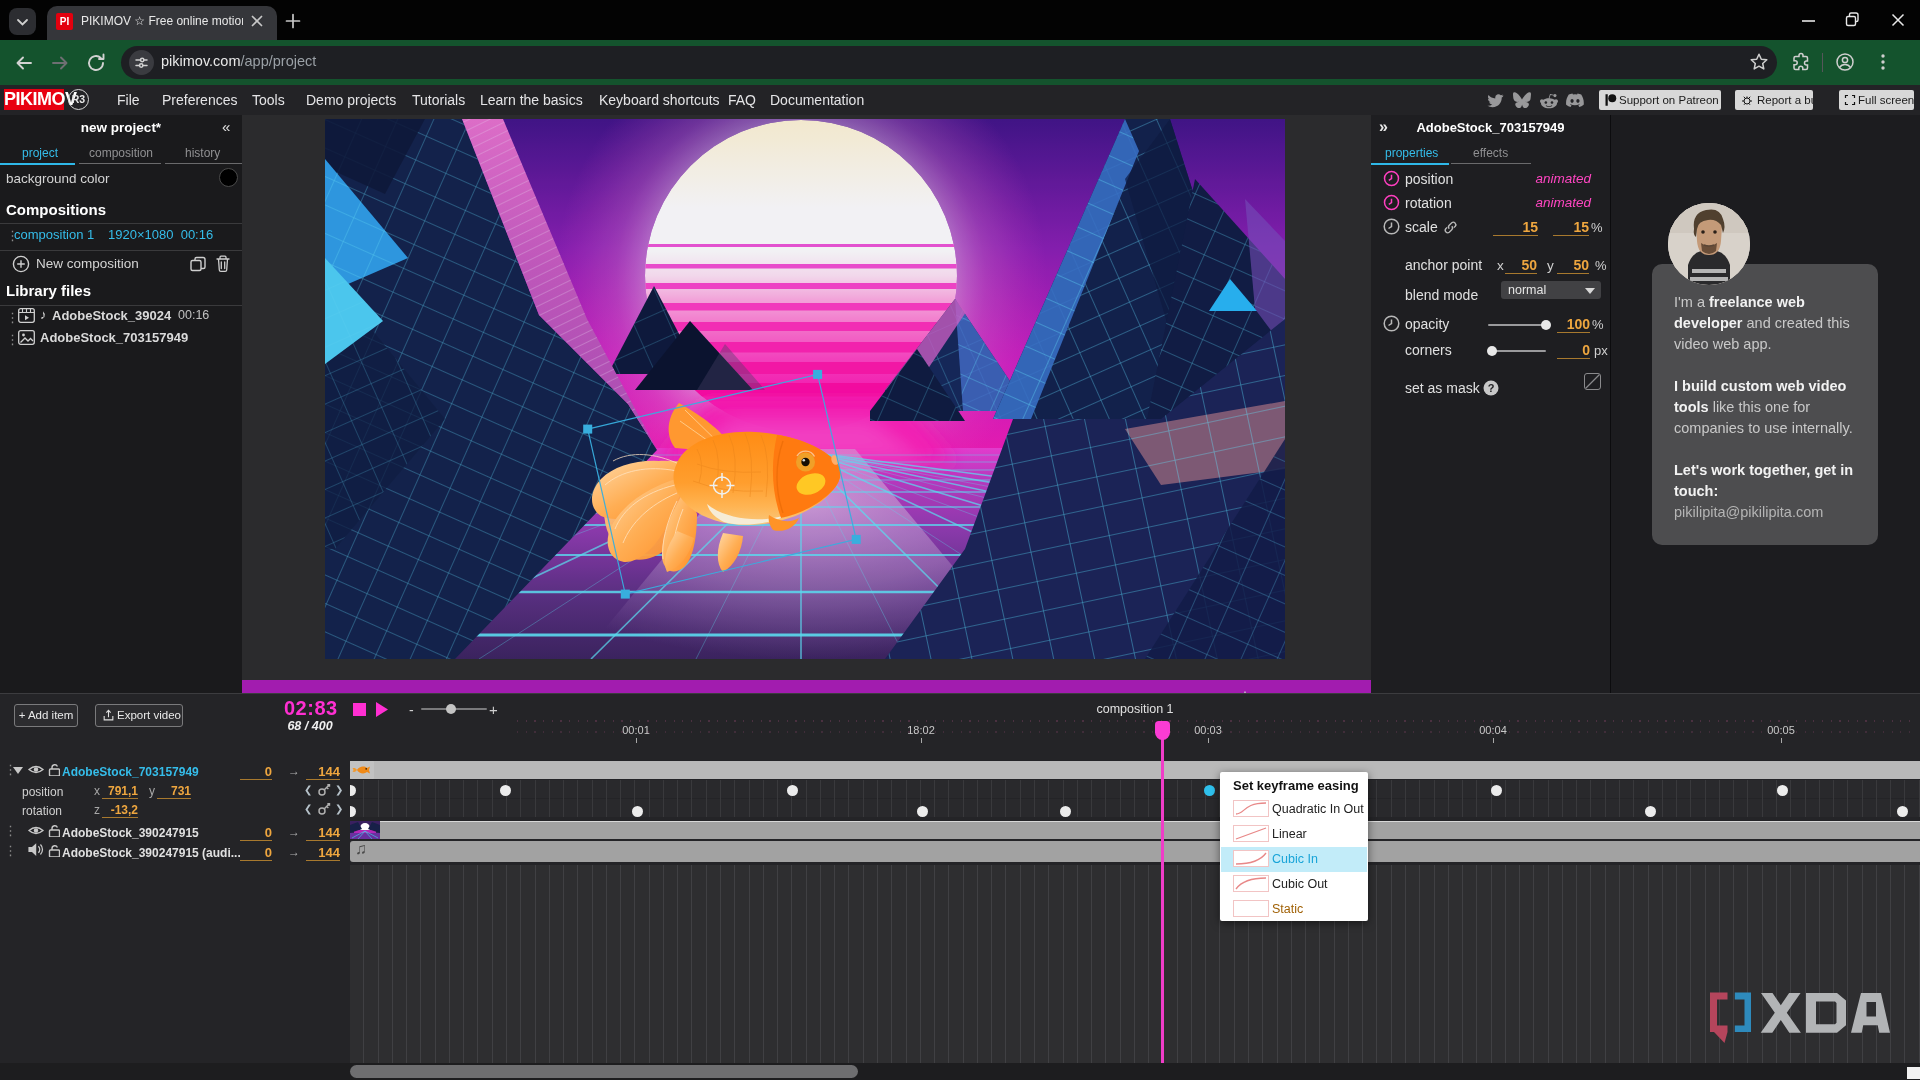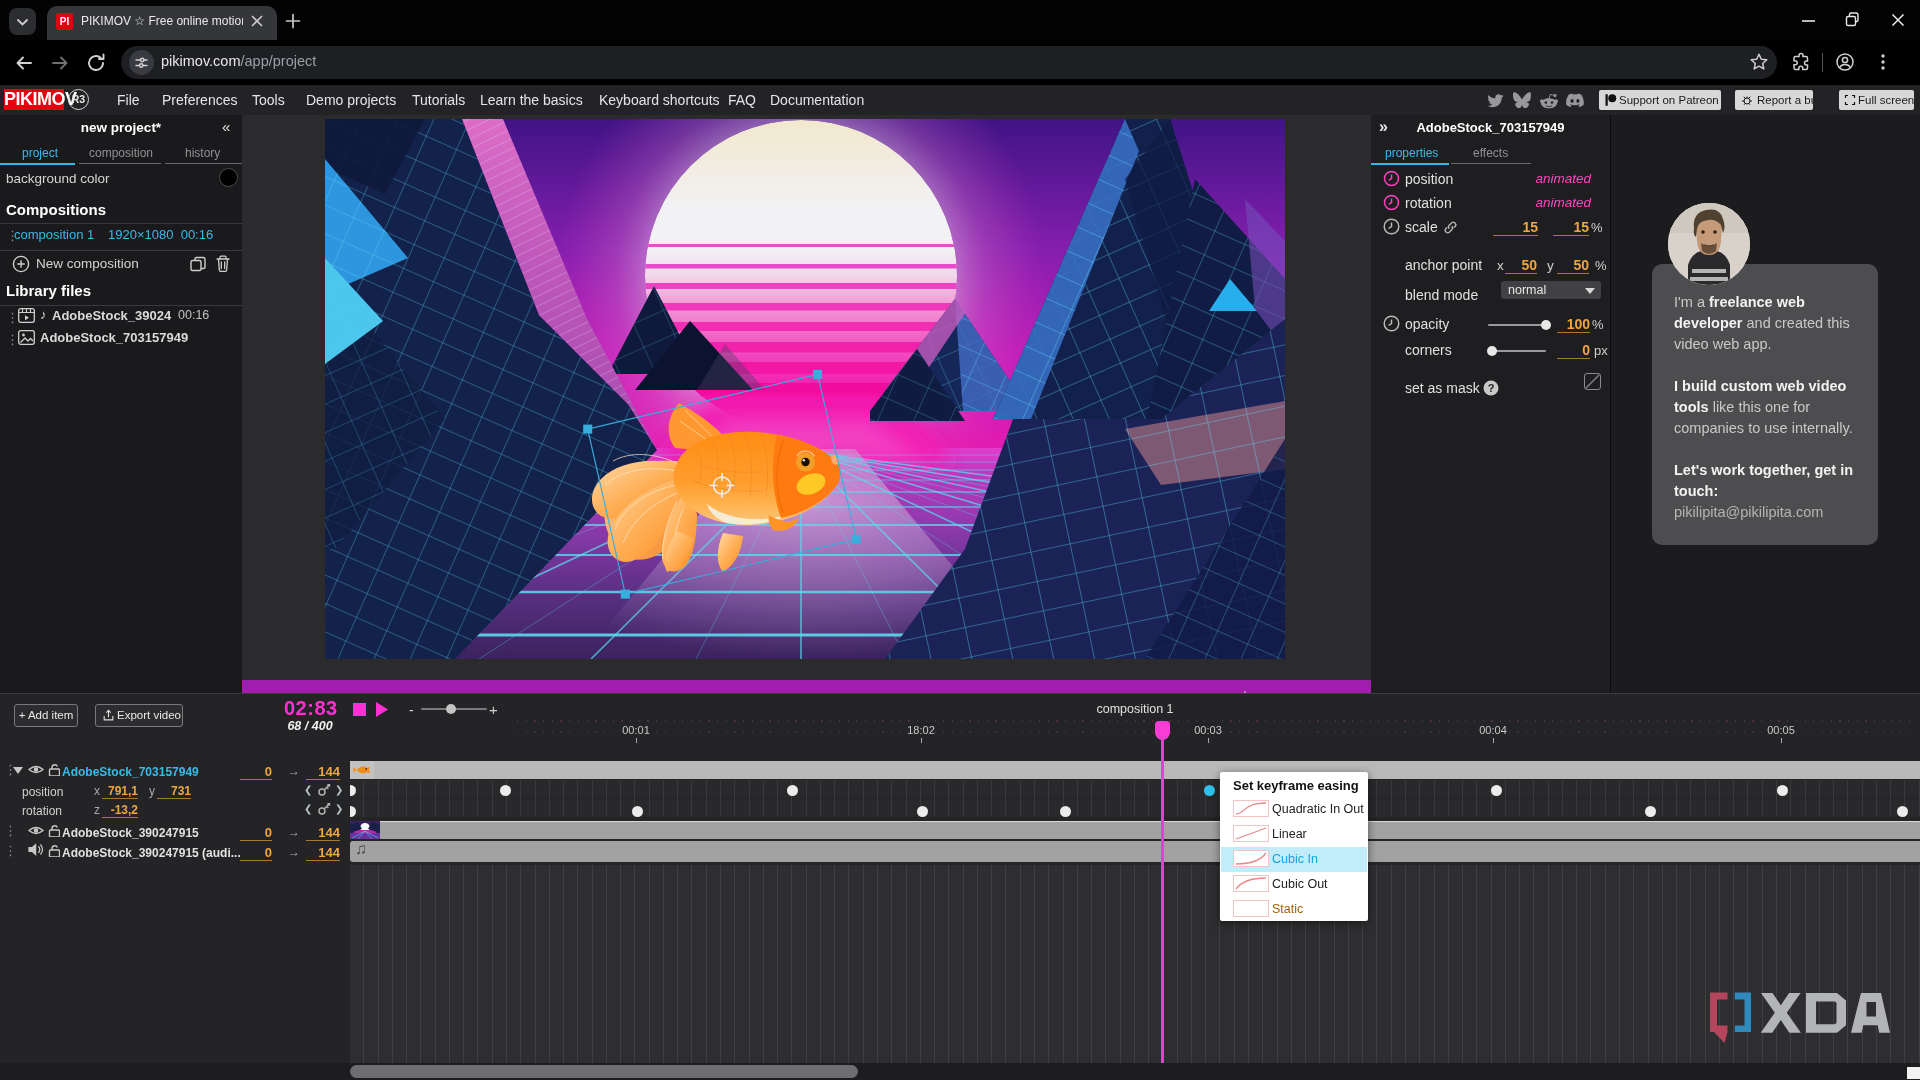--- a/index.html
+++ b/index.html
@@ -41,21 +41,21 @@
         <path d="M6.5 5.5 V3.5 a1.5 1.5 0 0 1 1.5-1.5 h5 a2 2 0 0 1 2 2 v5 a1.5 1.5 0 0 1 -1.5 1.5 h-1.5" stroke="#e8e8e8" stroke-width="1.4" fill="none"></path>
       </svg>
     </div>
   <div class="abs" style="left:1889px;top:11px;width:18px;height:18px;">
       <svg width="18" height="18">
         <path d="M3.5 3.5 L14.5 14.5 M14.5 3.5 L3.5 14.5" stroke="#e8e8e8" stroke-width="1.5"></path>
       </svg>
     </div>
 </div>
 
-<div class="abs" style="left:0;top:40px;width:1920px;height:45px;background:#000000;">
+<div class="abs" style="left:0;top:40px;width:1920px;height:45px;background:#14532d;">
   <svg class="abs" style="left:12px;top:11px;" width="24" height="24">
       <path d="M19 12 H6 M11 6.5 L5.5 12 L11 17.5" stroke="#d2d2d2" stroke-width="1.9" fill="none" stroke-linecap="round" stroke-linejoin="round"></path>
     </svg>
   <svg class="abs" style="left:48px;top:11px;" width="24" height="24">
       <path d="M5 12 H18 M13 6.5 L18.5 12 L13 17.5" stroke="#6e6f72" stroke-width="1.9" fill="none" stroke-linecap="round" stroke-linejoin="round"></path>
     </svg>
   <svg class="abs" style="left:84px;top:11px;" width="24" height="24">
       <path d="M19 12 a7 7 0 1 1 -2.2-5.1" stroke="#d2d2d2" stroke-width="1.9" fill="none" stroke-linecap="round"></path>
       <path d="M19.5 3.5 V8 H15" stroke="#d2d2d2" stroke-width="1.9" fill="none" stroke-linecap="round" stroke-linejoin="round"></path>
     </svg>

